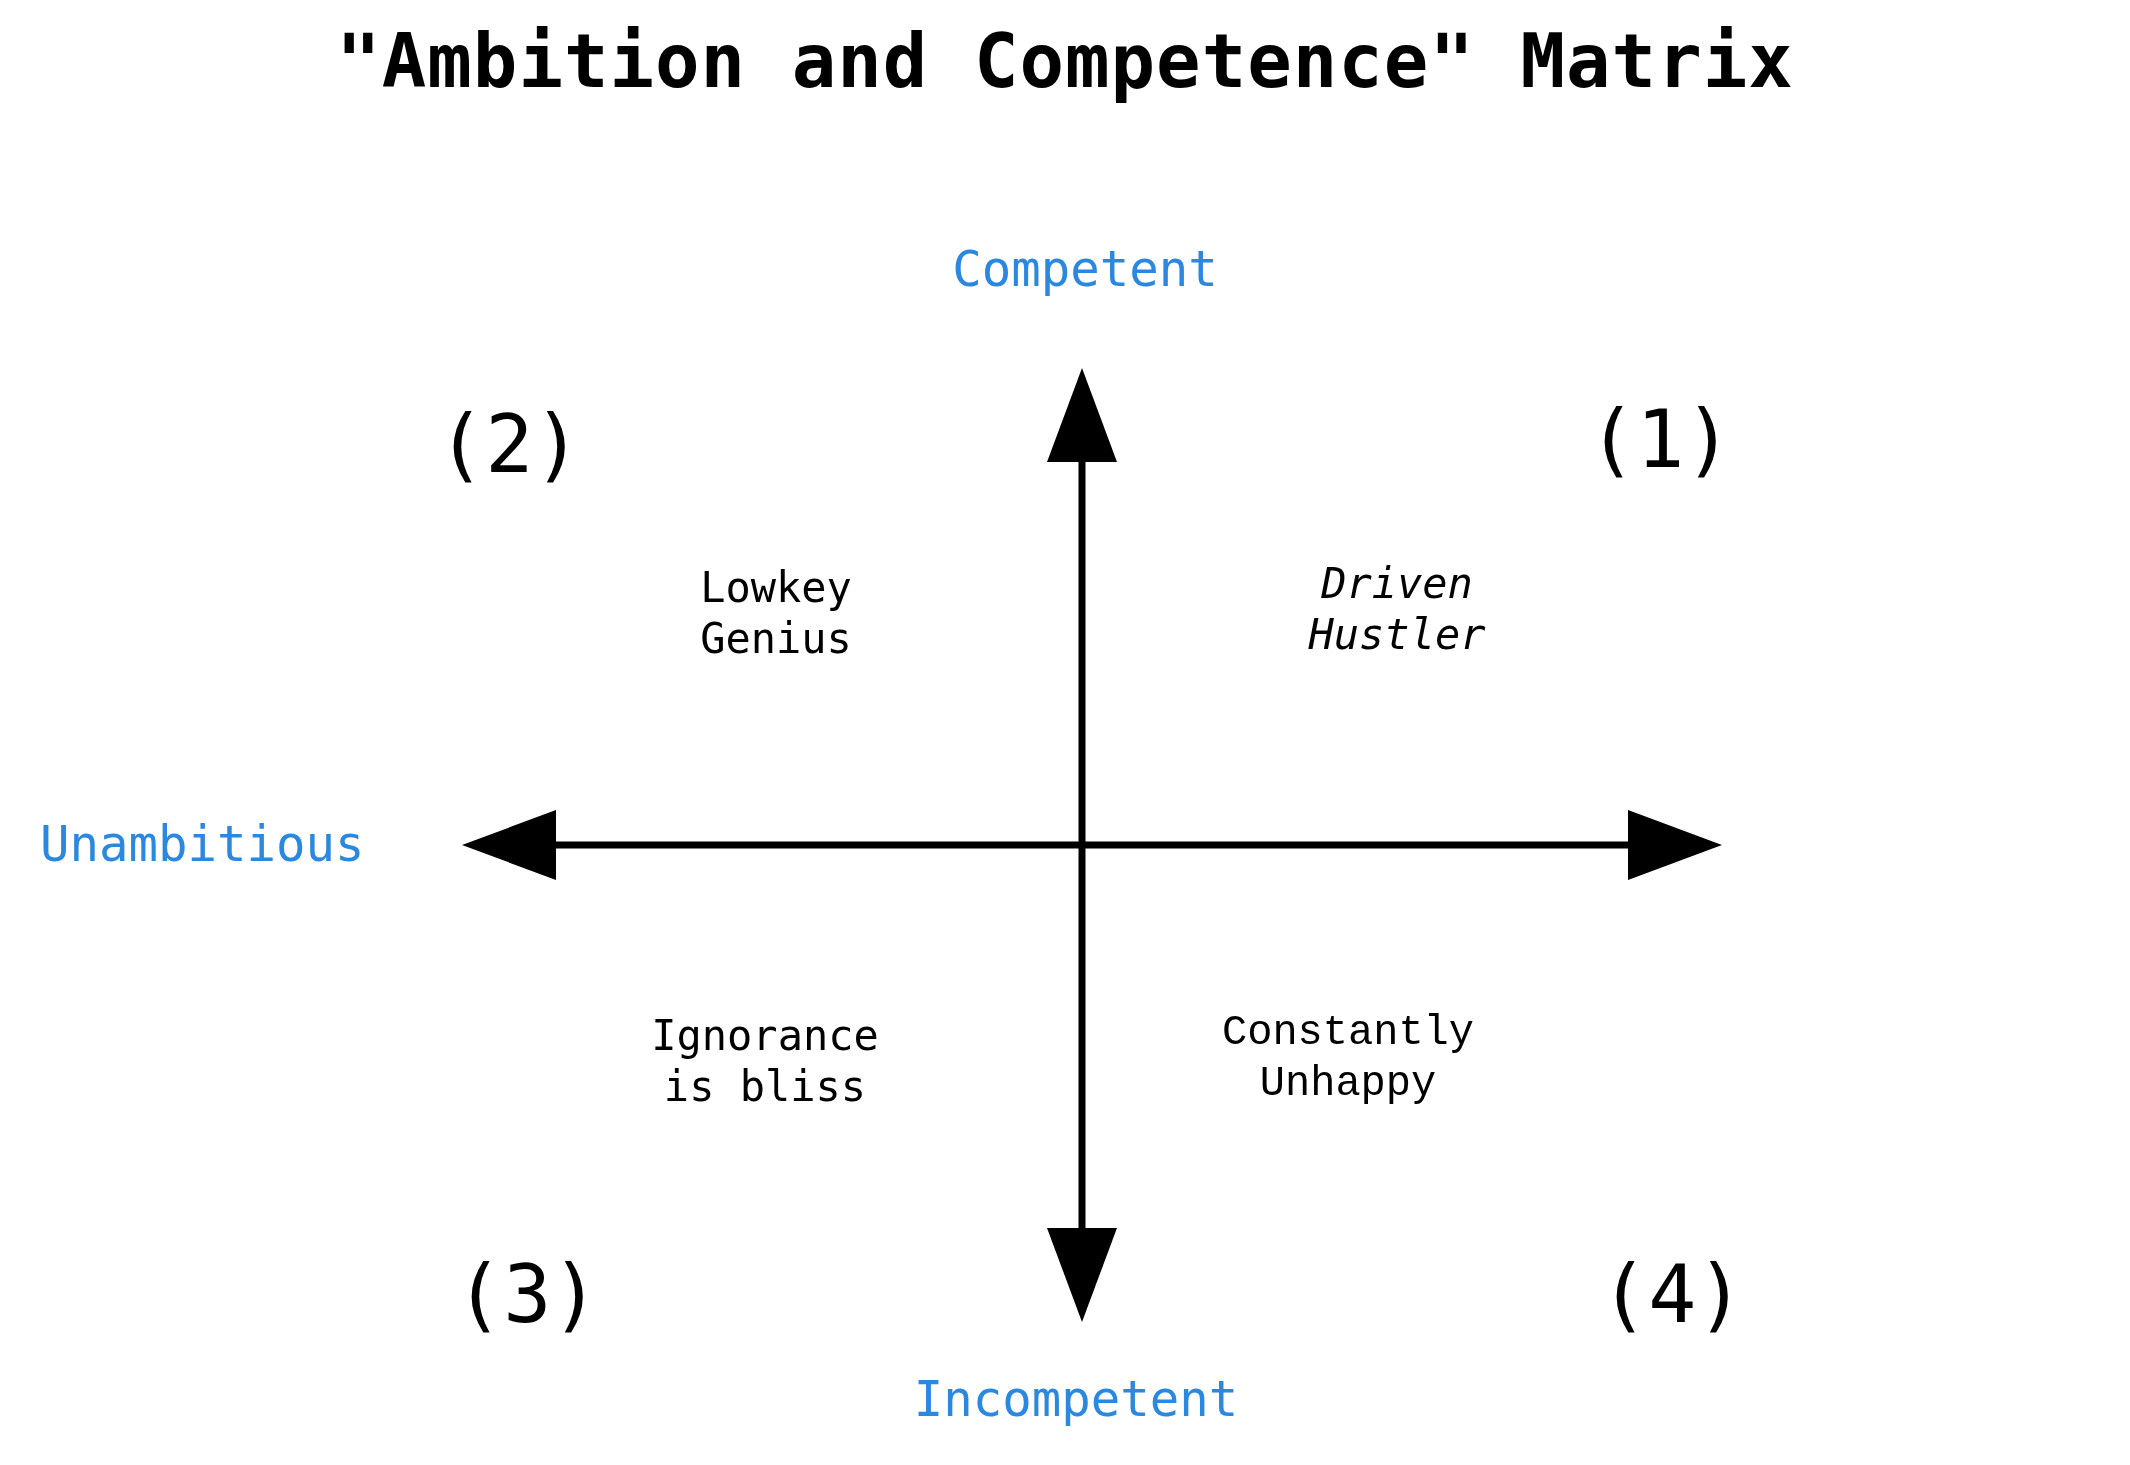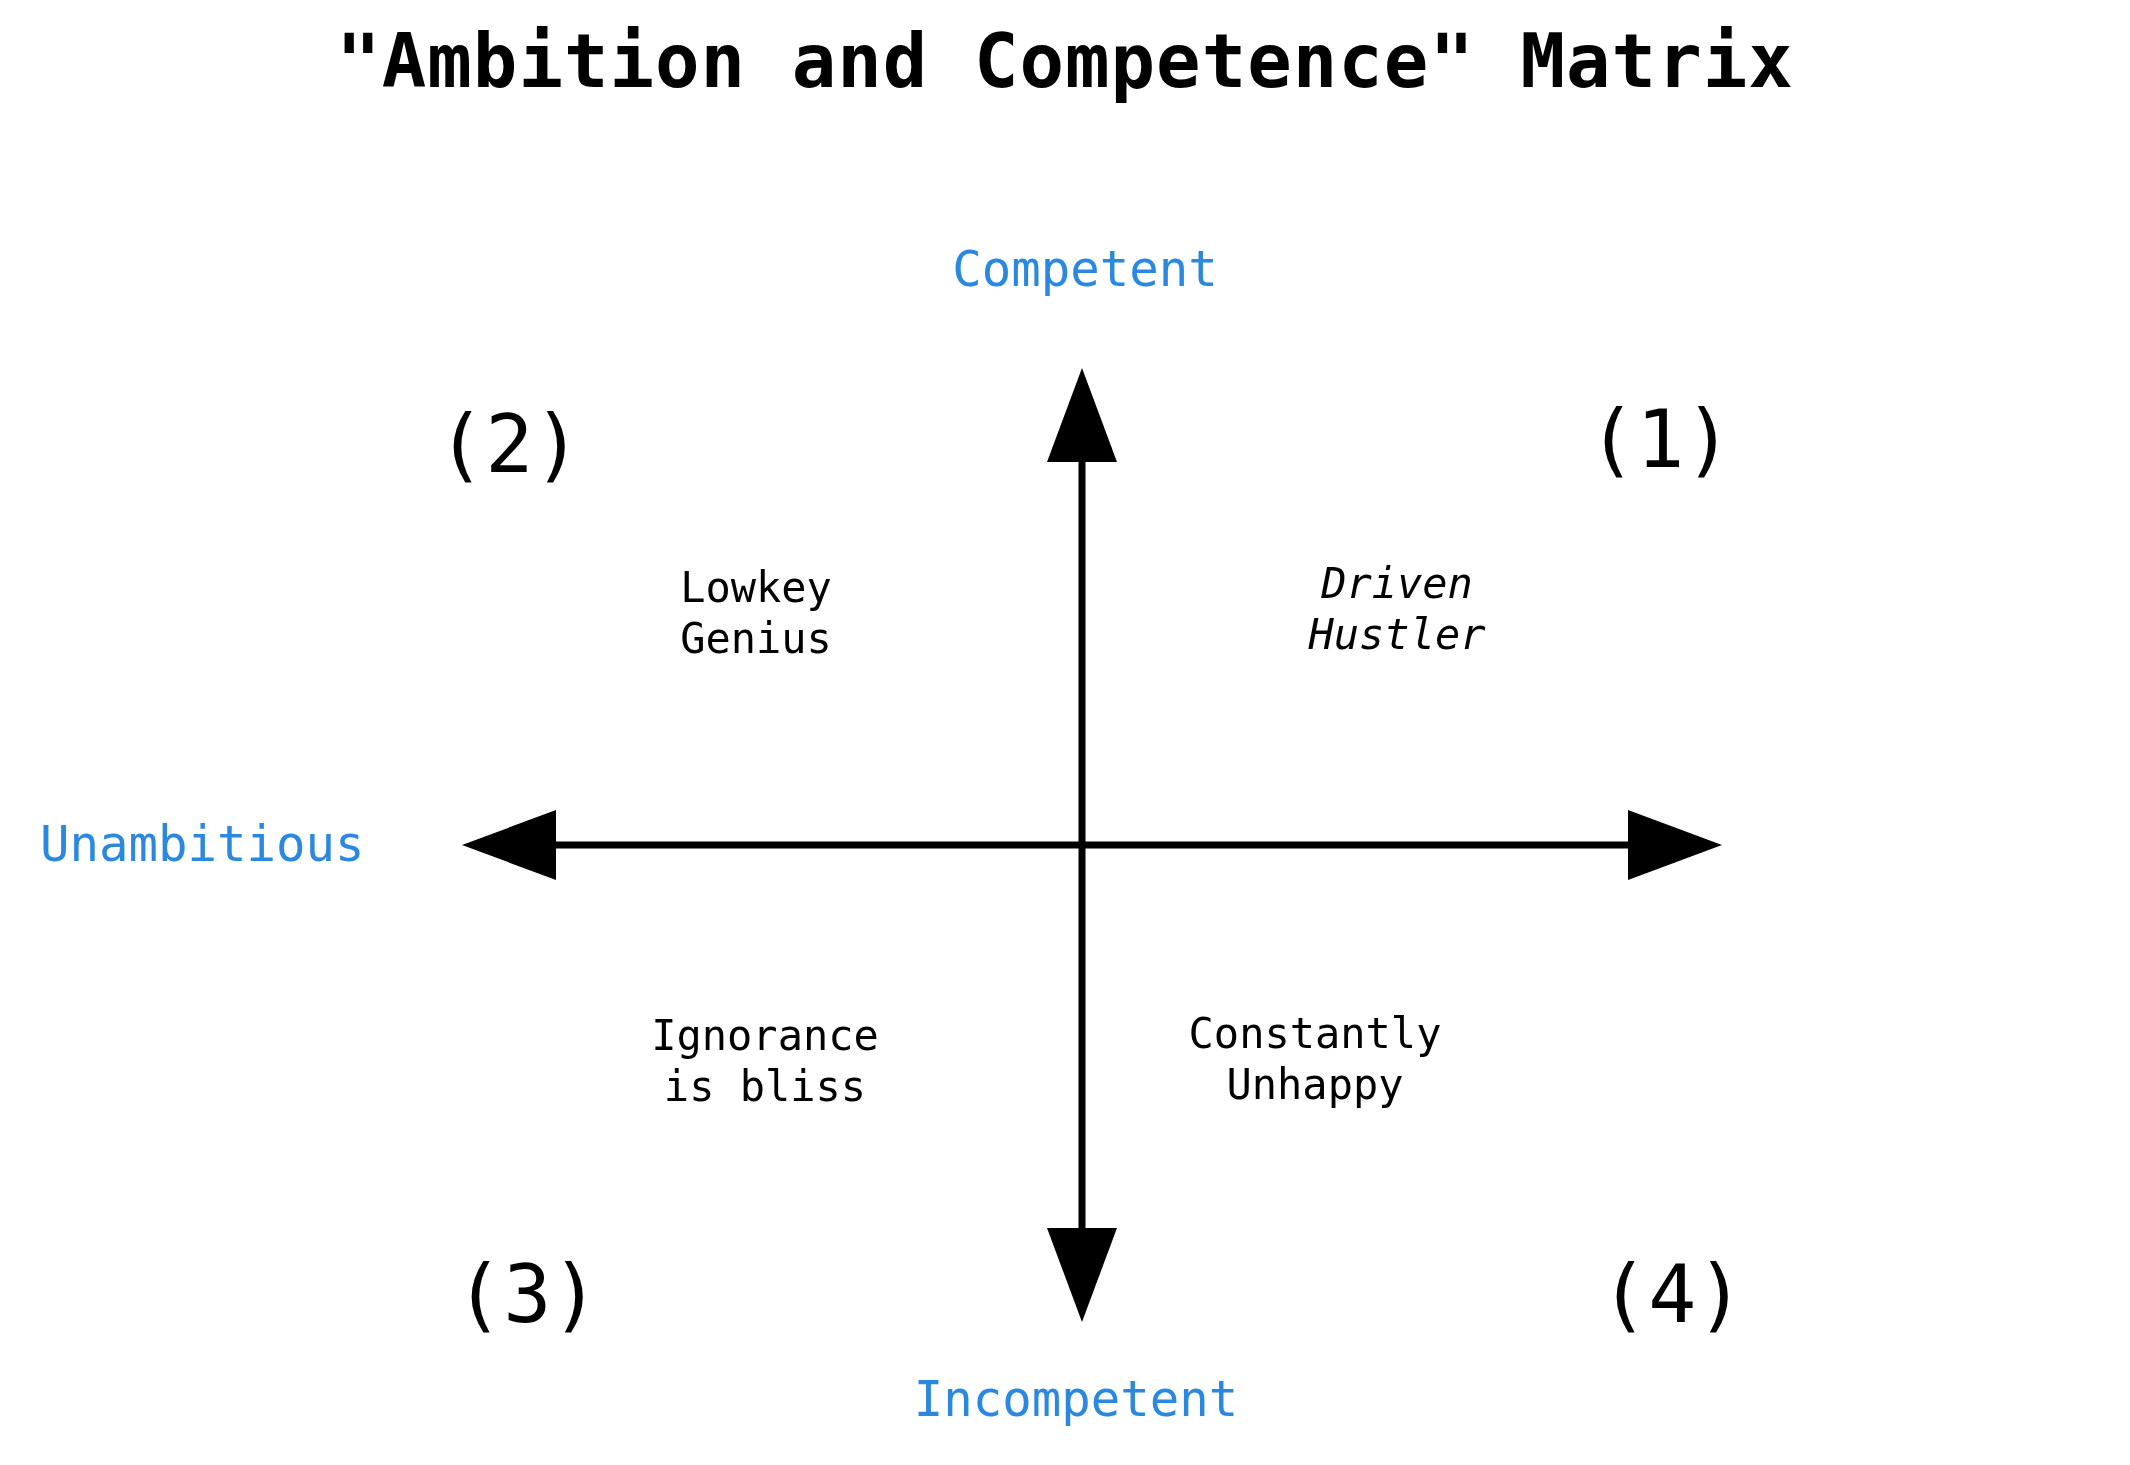--- a/index.html
+++ b/index.html
@@ -96,23 +96,23 @@
     position: absolute;
     font-family: "DejaVu Sans Mono", "Liberation Mono", monospace;
     font-size: 42px;
     font-weight: 400;
     color: #000000;
     text-align: center;
     line-height: 1.22;
     white-space: pre;
   }
   #quadrant-desc-1 { left: 1177px; top: 558px; width: 440px; font-style: italic; }
-  #quadrant-desc-2 { left: 536px;  top: 562px; width: 440px; }
+  #quadrant-desc-2 { left: 556px;  top: 562px; width: 440px; }
   #quadrant-desc-3 { left: 545px;  top: 1010px; width: 440px; }
-  #quadrant-desc-4 { left: 1095px; top: 1008px; width: 440px; }
+  #quadrant-desc-4 { left: 1128px; top: 1008px; width: 440px; font-family: Liberation Mono, monospace; }
 </style>
 </head>
 <body>
 
 <div id="matrix-canvas">
 
   <div id="chart-title">"Ambition and Competence" Matrix</div>
 
   <svg id="axes-svg" viewBox="0 0 2130 1465">
 

